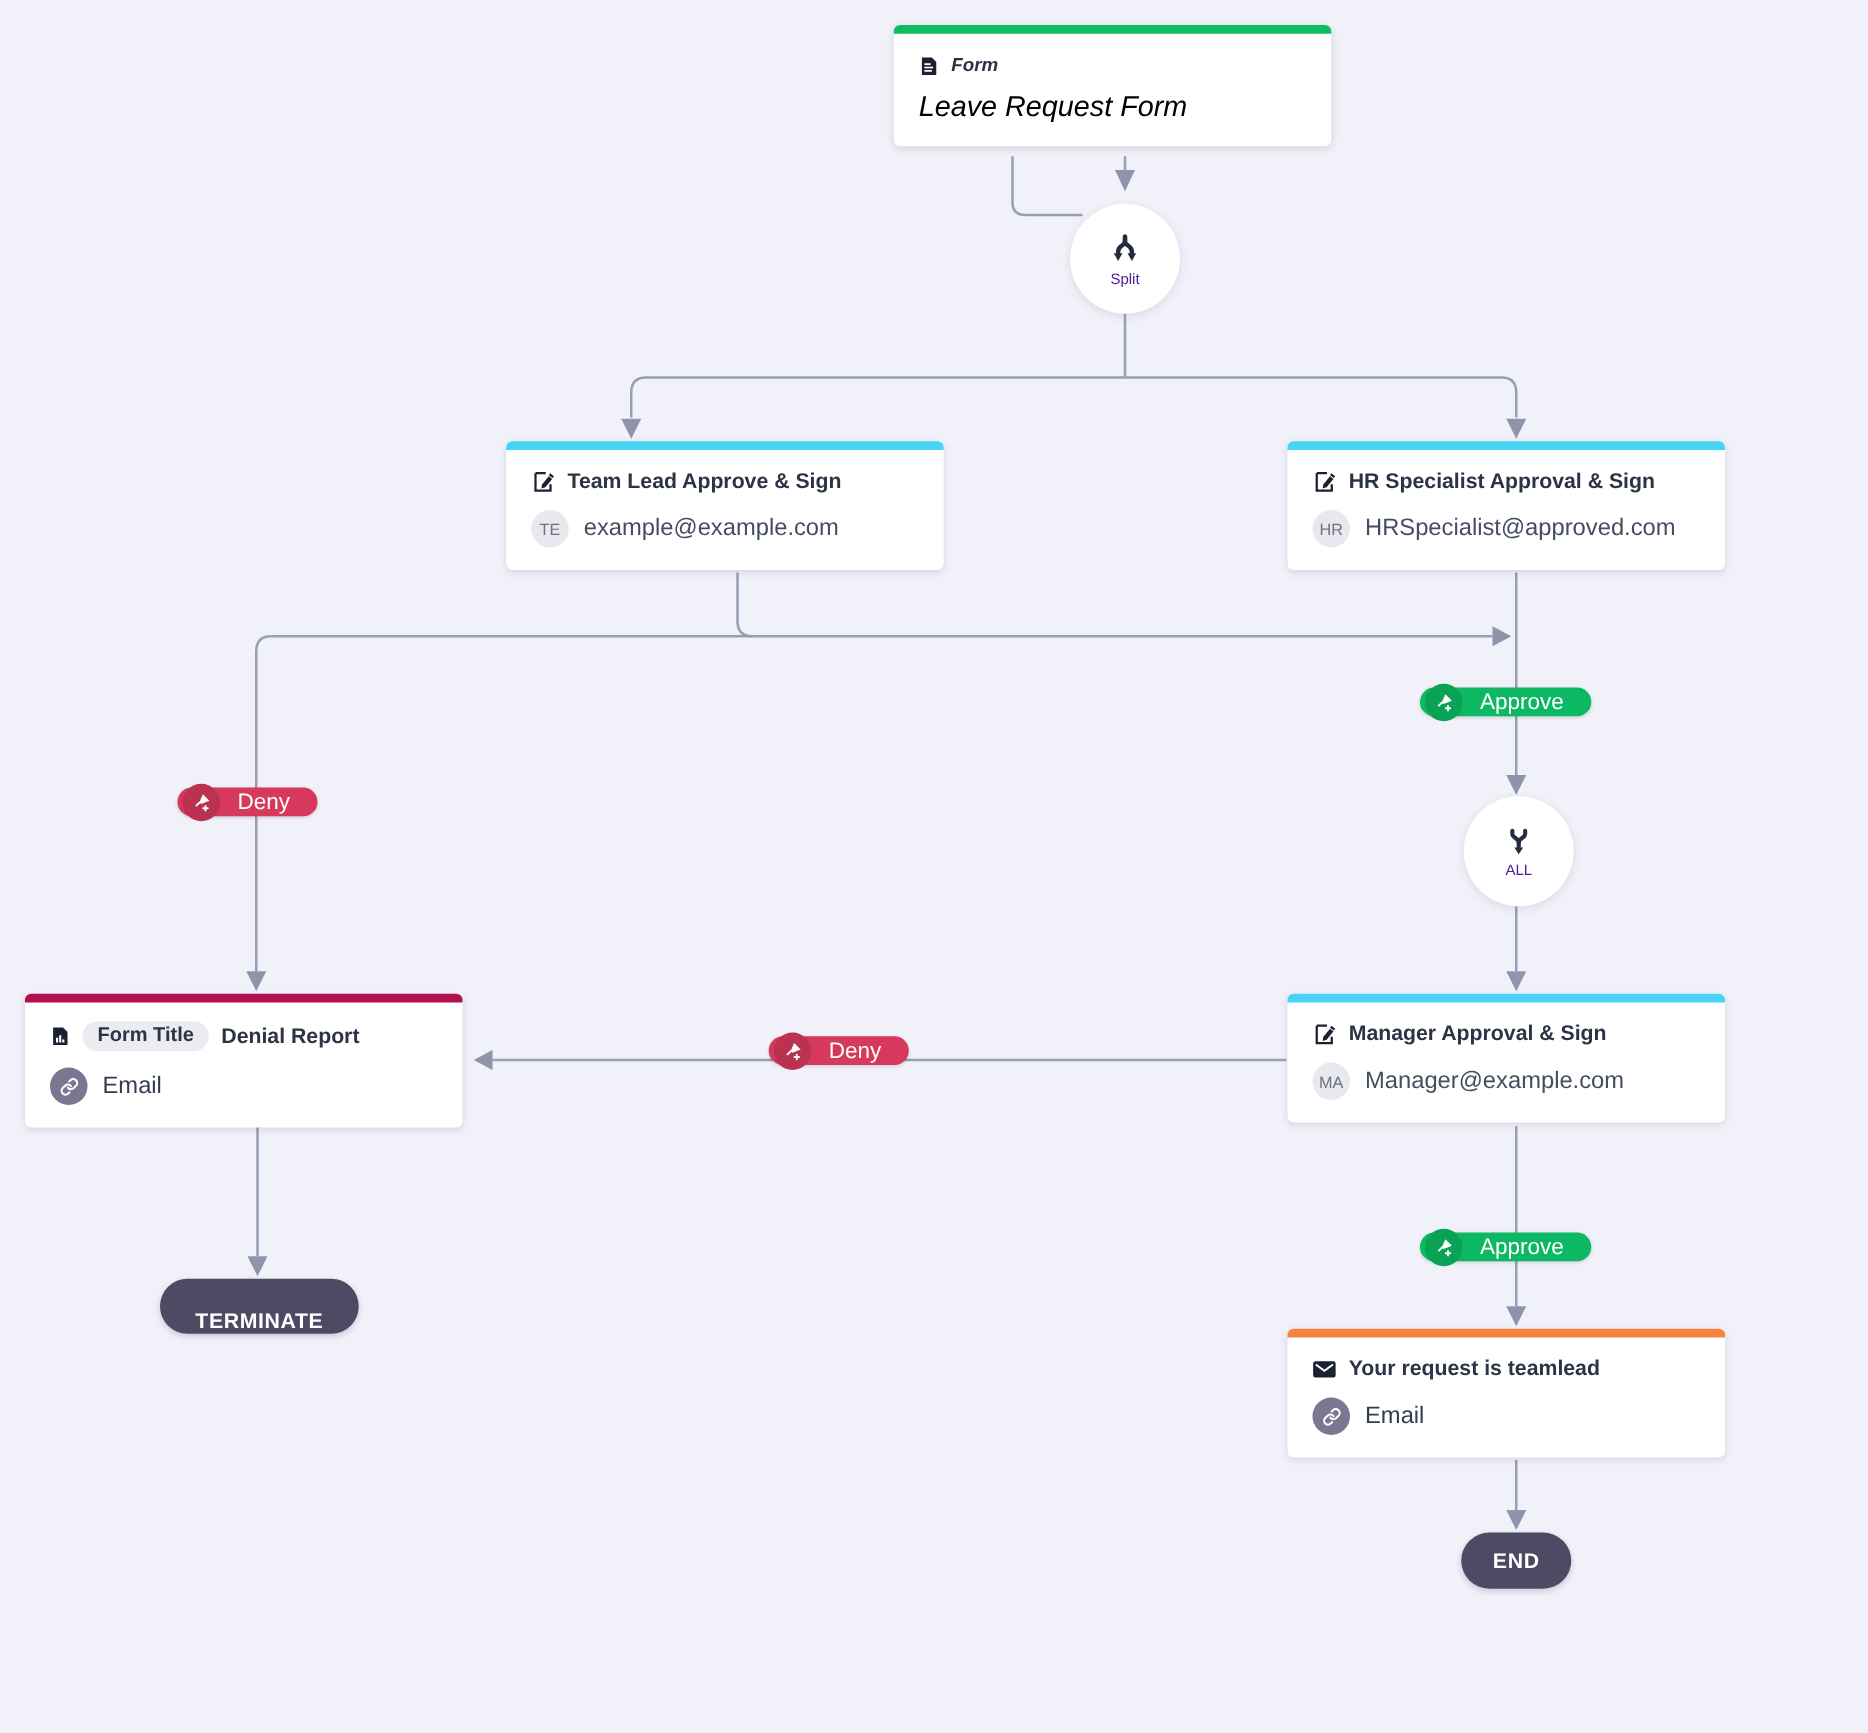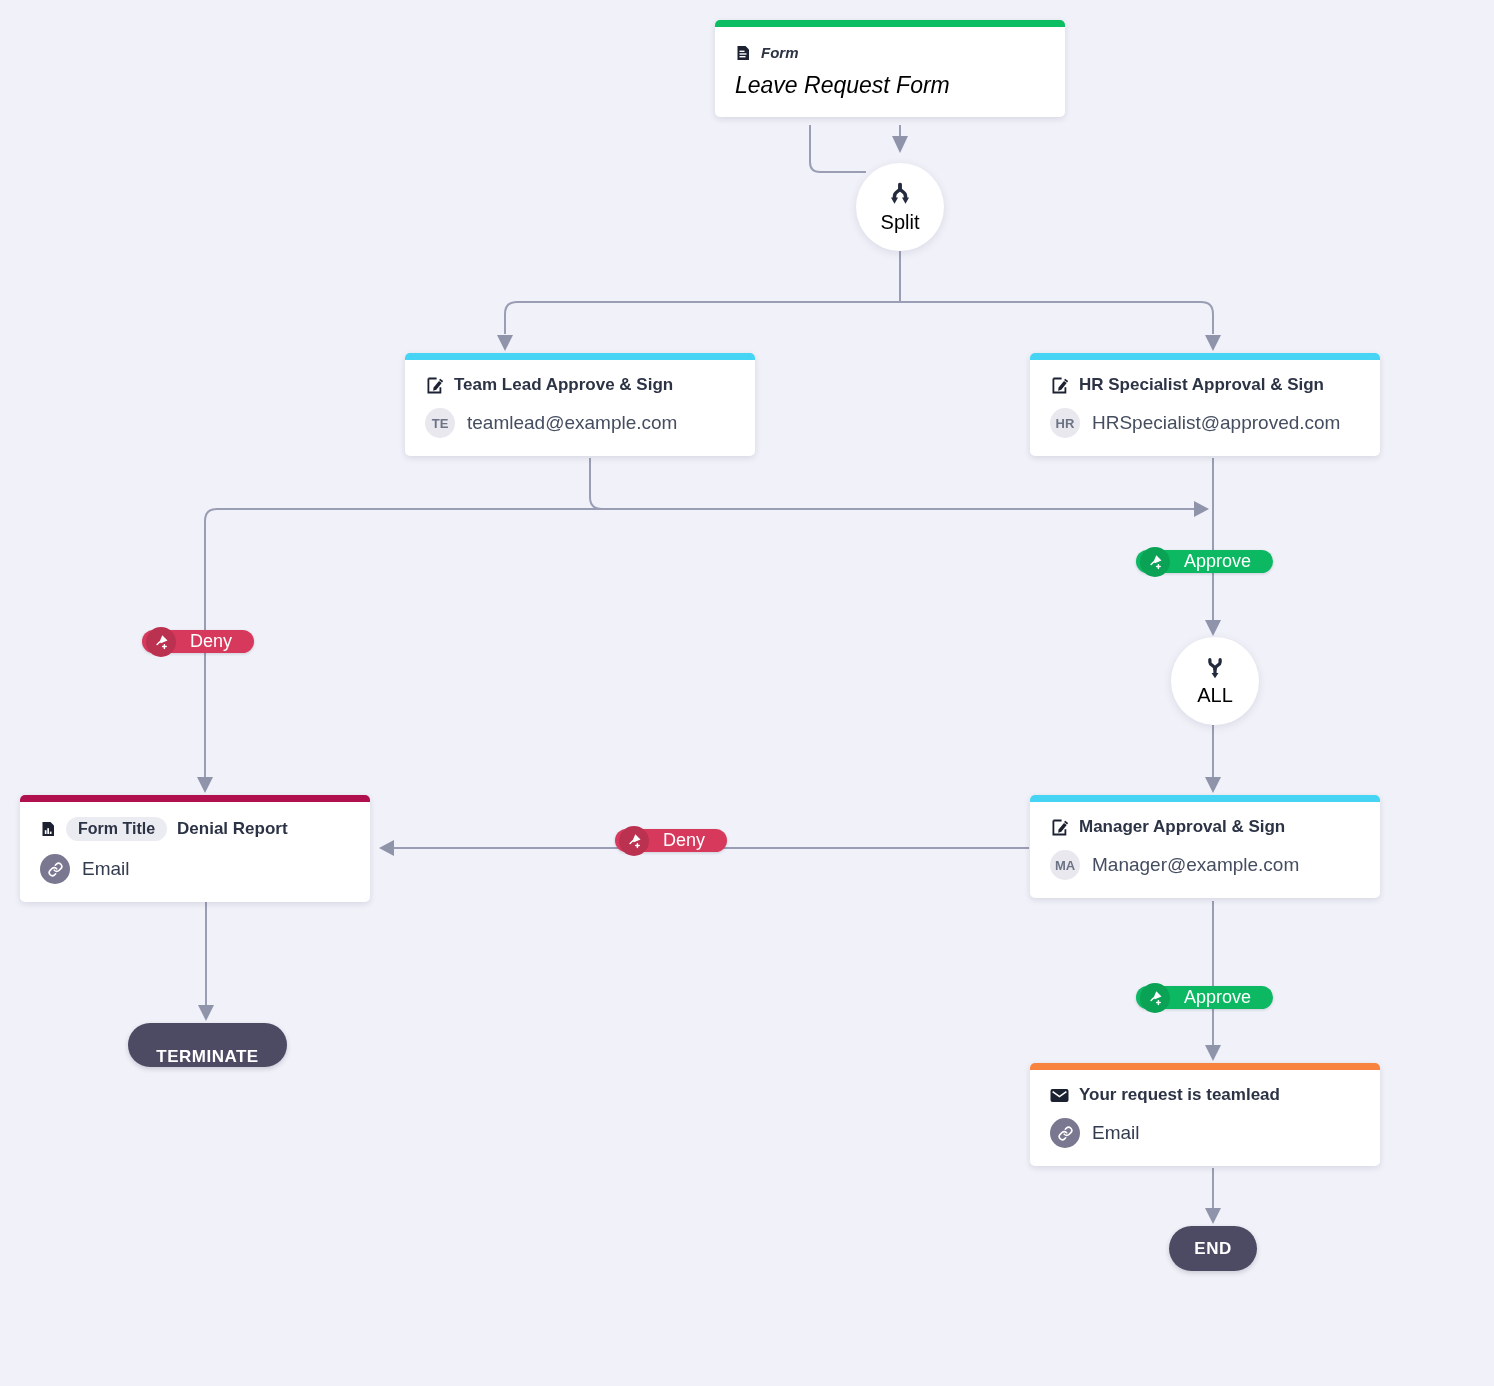--- a/index.html
+++ b/index.html
@@ -16,41 +16,41 @@
   .card{
     position:absolute;width:350px;background:#ffffff;border-radius:5px;
     box-shadow:0 2px 6px rgba(50,60,90,.14);z-index:2;box-sizing:border-box;
   }
   .accent{height:7px;border-radius:5px 5px 0 0;}
   .card-body{padding:15px 20px 18px;}
   .title-row{display:flex;align-items:center;gap:10px;font-weight:bold;font-size:17px;color:#2c3345;}
   .sub-row{display:flex;align-items:center;gap:12px;margin-top:13px;font-size:19px;color:#454d61;}
   .avatar{
     width:30px;height:30px;border-radius:50%;background:#e8e8ee;color:#6b7384;
-    font-size:13px;display:flex;align-items:center;justify-content:center;flex:0 0 auto;font-weight:bold;
+    font-size:13px;display:flex;align-items:center;justify-content:center;flex:0 0 auto;
   }
   .link-circle{
     width:30px;height:30px;border-radius:50%;background:#7a7791;
     display:flex;align-items:center;justify-content:center;flex:0 0 auto;
   }
   .badge{
     background:#ebebf2;border-radius:13px;padding:3px 12px;font-weight:bold;
     font-size:16px;color:#2c3345;
   }
   .form-label{font-weight:bold;font-size:15px;}
   .form-title{font-size:23px;color:#000000;margin-top:11px;font-weight:normal;}
   .icon{display:inline-flex;align-items:center;justify-content:center;flex:0 0 auto;}
 
   
   .circle-node{
     position:absolute;width:88px;height:88px;border-radius:50%;background:#ffffff;
     box-shadow:0 2px 8px rgba(50,60,90,.12);z-index:2;
     display:flex;flex-direction:column;align-items:center;justify-content:center;gap:1px;
   }
-  .circle-node .node-label{font-size:20px;color:#000000;}
+  .circle-node .node-label{font-size:12px;color:#4c1d95;}
 
   
   .pill{
     position:absolute;height:23px;border-radius:19px;display:flex;align-items:center;
     gap:14px;padding:0 22px 0 4px;color:#fff;font-size:18px;z-index:3;
     box-shadow:0 1px 3px rgba(40,40,70,.18);box-sizing:border-box;
   }
   .pill .pill-circle{
     width:30px;height:30px;border-radius:50%;display:flex;align-items:center;justify-content:center;
   }
@@ -155,21 +155,21 @@
           <svg width="19" height="19" viewBox="0 0 19 19">
             <path d="M3.4 2.5h8.2M3.4 2.5v14h12v-5.2" stroke="#1b2130" stroke-width="1.8" fill="none"></path>
             <path d="M8.6 11.6l5.4-6.6 2.7 2.1-5.4 6.6-3.2 1z" fill="#1b2130"></path>
             <path d="M14.6 3.4l3 2.3" stroke="#1b2130" stroke-width="1.8" fill="none"></path>
           </svg>
         </span>
         <span>Team Lead Approve &amp; Sign</span>
       </div>
       <div class="sub-row">
         <span class="avatar">TE</span>
-        <span>teamlead@example.com</span>
+        <span>example@example.com</span>
       </div>
     </div>
   </div>
 
   <div class="card" style="left:1030px;top:353px;">
     <div class="accent" style="background:#45d4f3;"></div>
     <div class="card-body">
       <div class="title-row">
         <span class="icon">
           <svg width="19" height="19" viewBox="0 0 19 19">

